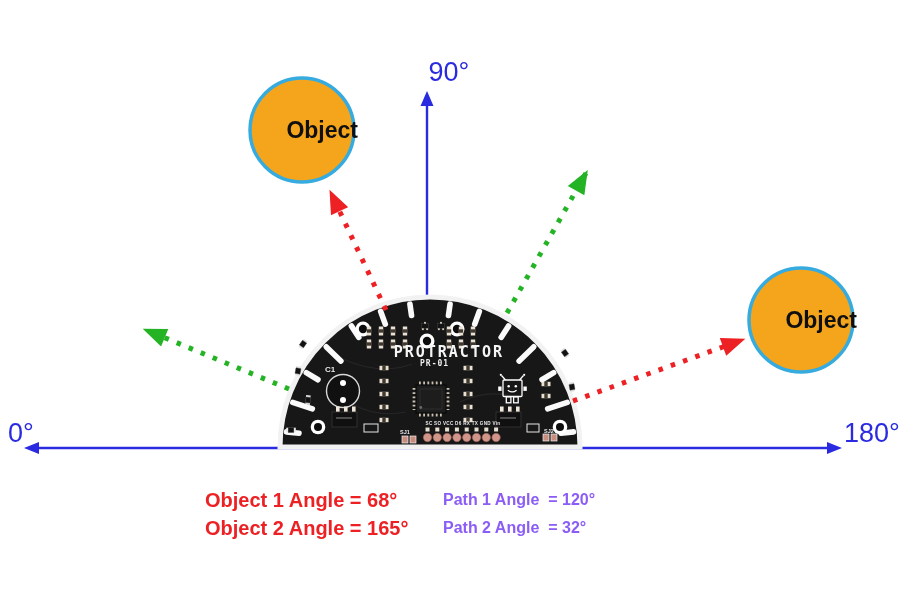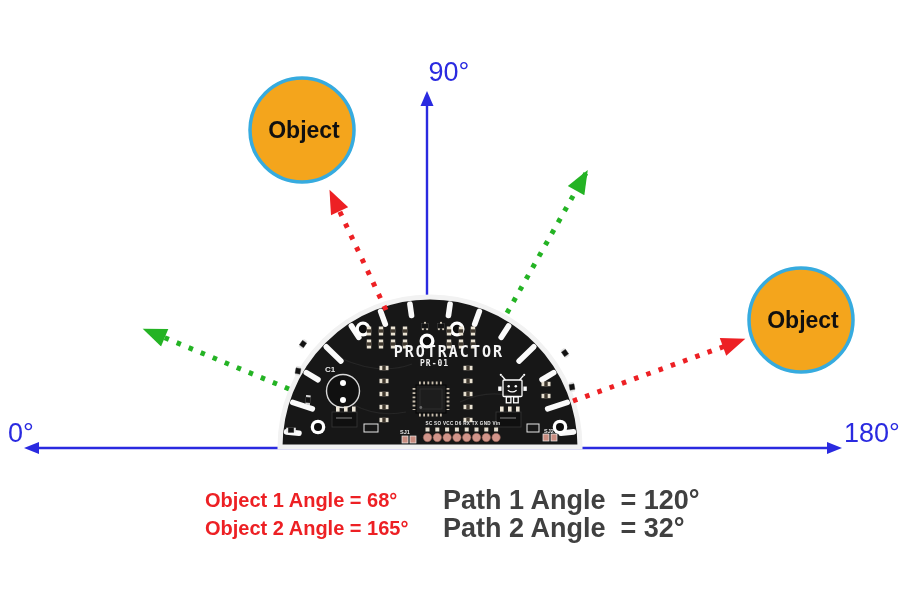--- a/index.html
+++ b/index.html
@@ -1,29 +1,29 @@
 <!DOCTYPE html>
 <html><head>
 <meta charset="utf-8">
 <style>
   html,body{margin:0;padding:0;background:#ffffff;}
   #stage{position:relative;width:900px;height:600px;background:#ffffff;overflow:hidden;
          font-family:"Liberation Sans",sans-serif;}
   #gfx{position:absolute;left:0;top:0;}
   .lbl{position:absolute;white-space:pre;}
   .axis-lbl{color:#2a2ae0;font-size:27px;font-weight:400;line-height:30px;}
-  .obj-lbl{color:#101010;font-size:23px;font-weight:700;width:108px;text-align:center;line-height:26px;}
+  .obj-lbl{color:#101010;font-size:23px;font-weight:700;width:108px;text-align:right;line-height:26px;}
   .board-title{color:#f5f5f5;font-family:"DejaVu Sans Mono",monospace;font-weight:700;
                font-size:15px;letter-spacing:2px;width:150px;text-align:right;line-height:15px;}
   .board-model{color:#efefef;font-family:"DejaVu Sans Mono",monospace;font-weight:700;
                font-size:8px;width:60px;text-align:left;line-height:9px;letter-spacing:1px;}
   .silk{color:#e8e8e8;font-weight:700;}
   .out-head{color:#161616;font-size:20px;font-weight:700;width:200px;text-align:center;line-height:24px;}
   .out-red{color:#ed2024;font-size:20px;font-weight:700;line-height:24px;}
-  .out-green{color:#404040;font-size:27px;font-weight:700;line-height:24px;}
+  .out-green{color:#8b5cf6;font-size:16px;font-weight:700;line-height:24px;}
 </style>
 </head>
 <body>
 
 <div id="stage">
 
 <svg id="gfx" width="900" height="600" viewBox="0 0 900 600">
   <defs>
     <marker id="ah-red" viewBox="0 0 10 8" refX="8.5" refY="4" markerWidth="26" markerHeight="19" markerUnits="userSpaceOnUse" orient="auto">
       <path d="M0 0 L10 4 L0 8 Z" fill="#ed2024"></path>

